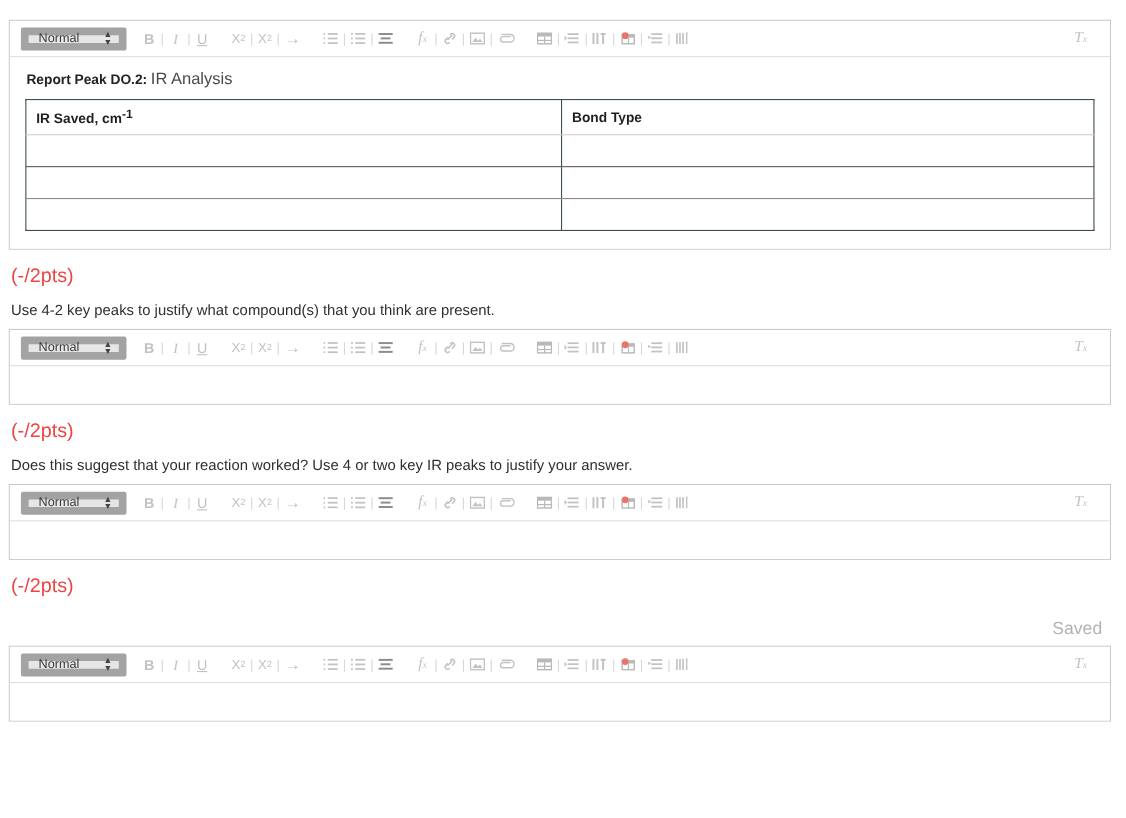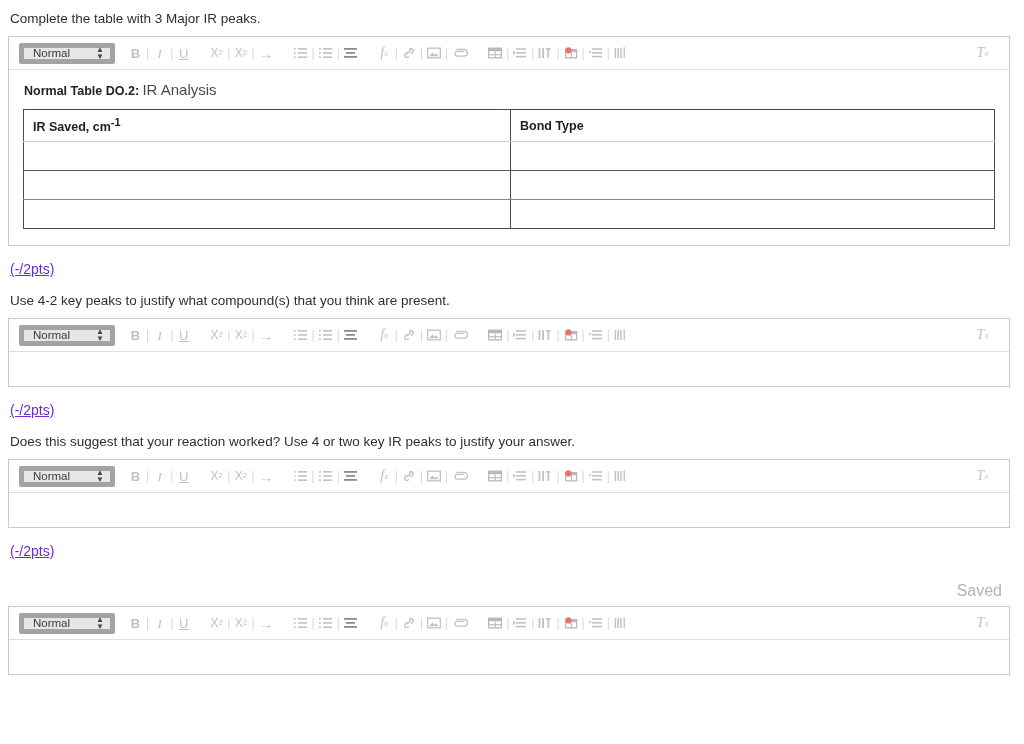--- a/index.html
+++ b/index.html
@@ -13,25 +13,24 @@
   }
   .page { width: 1024px; height: 744px; position: relative; }
 
   .prompt {
     font-size: 13.5px;
     line-height: 18px;
     color: #2f2f2f;
     padding: 0 10px;
   }
   .pts {
-    font-size: 14px;
+    font-size: 18px;
     line-height: 18px;
-    color: #6d28d9;
+    color: #ef4444;
     padding: 0 10px;
-    text-decoration: underline;
   }
 
   
   .editor {
     margin: 8px 14px 0 8px;
     border: 1px solid #c9c9c9;
     background: #fff;
   }
   .toolbar {
     height: 33px;
@@ -39,21 +38,21 @@
     display: flex;
     align-items: center;
     padding: 0 10px;
     background: #fff;
     position: relative;
   }
   .style-select {
     width: 96px;
     height: 21px;
     background: #e6e6e6;
-    border: 5px solid #a3a3a3;
+    border: 7px solid #a3a3a3;
     border-radius: 2px;
     display: flex;
     align-items: center;
     justify-content: space-between;
     padding: 0 6px 0 9px;
     font-size: 11.5px;
     color: #3a3a3a;
     margin-right: 14px;
     cursor: default;
   }
@@ -156,21 +155,20 @@
   }
   .sp10 { height: 10px; }
   .sp14 { height: 14px; }
 </style>
 </head>
 <body>
 
 <div class="page">
 
   <div class="sp10"></div>
-  <div class="prompt">Complete the table with 3 Major IR peaks.</div>
 
   <div class="editor">
     <div class="toolbar">
       <div class="style-select">
         <span>Normal</span>
         <span class="spin">
             <span>▲</span>
             <span>▼</span>
           </span>
       </div>
@@ -318,21 +316,21 @@
                 <path d="M9 0.6 L11.6 0.6 L10.3 2.2 Z"></path>
               </g>
             </svg>
           </span>
       </div>
       <span class="tb tx clear-fmt">T<sub style="font-size:9px">x</sub></span>
     </div>
 
     <div class="editor-body">
       <div class="report-caption">
-        <b>Normal Table DO.2:</b>
+        <b>Report Peak DO.2:</b>
         <span class="sub">IR Analysis</span>
       </div>
       <table class="report">
         <colgroup>
             <col class="c1">
             <col>
           </colgroup>
         <thead>
           <tr>
             <th><span>IR Saved, cm</span><sup>-1</sup></th>

